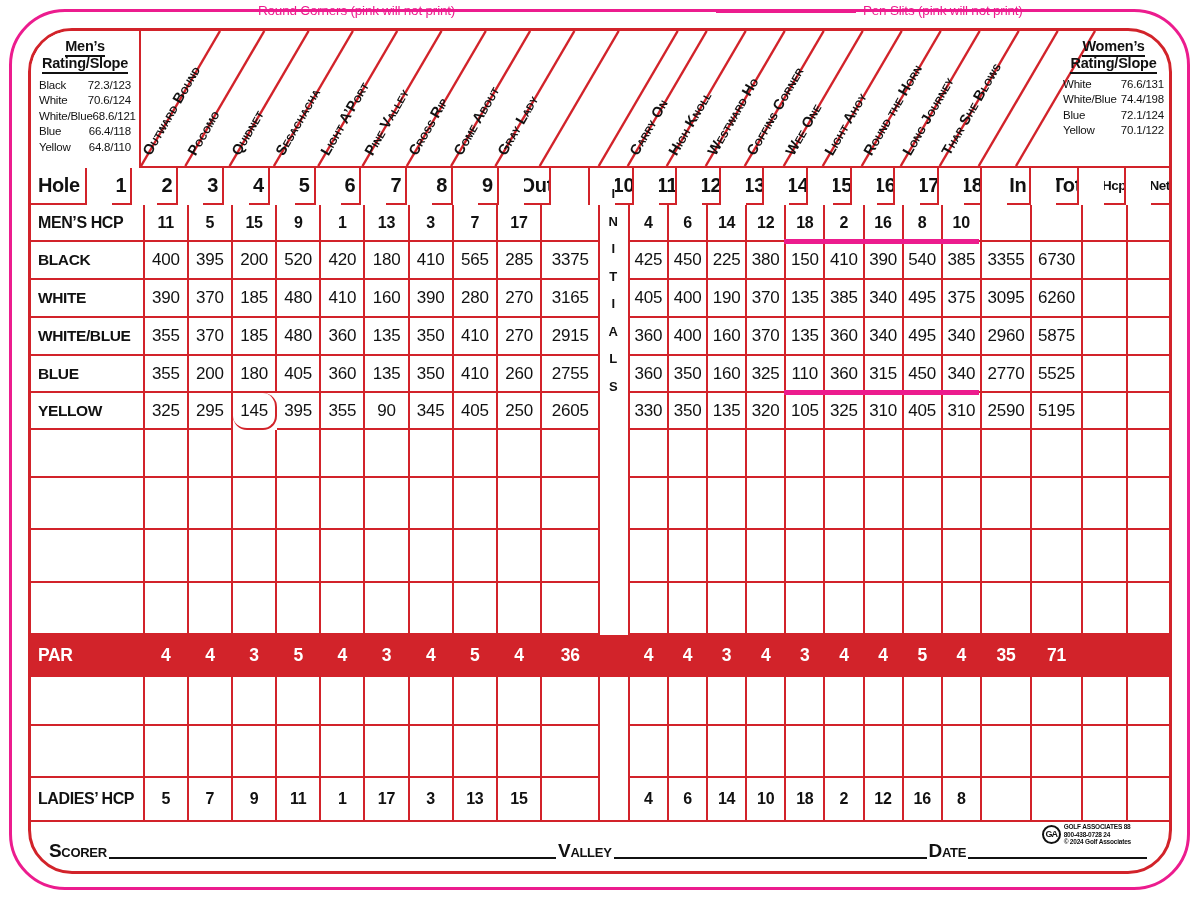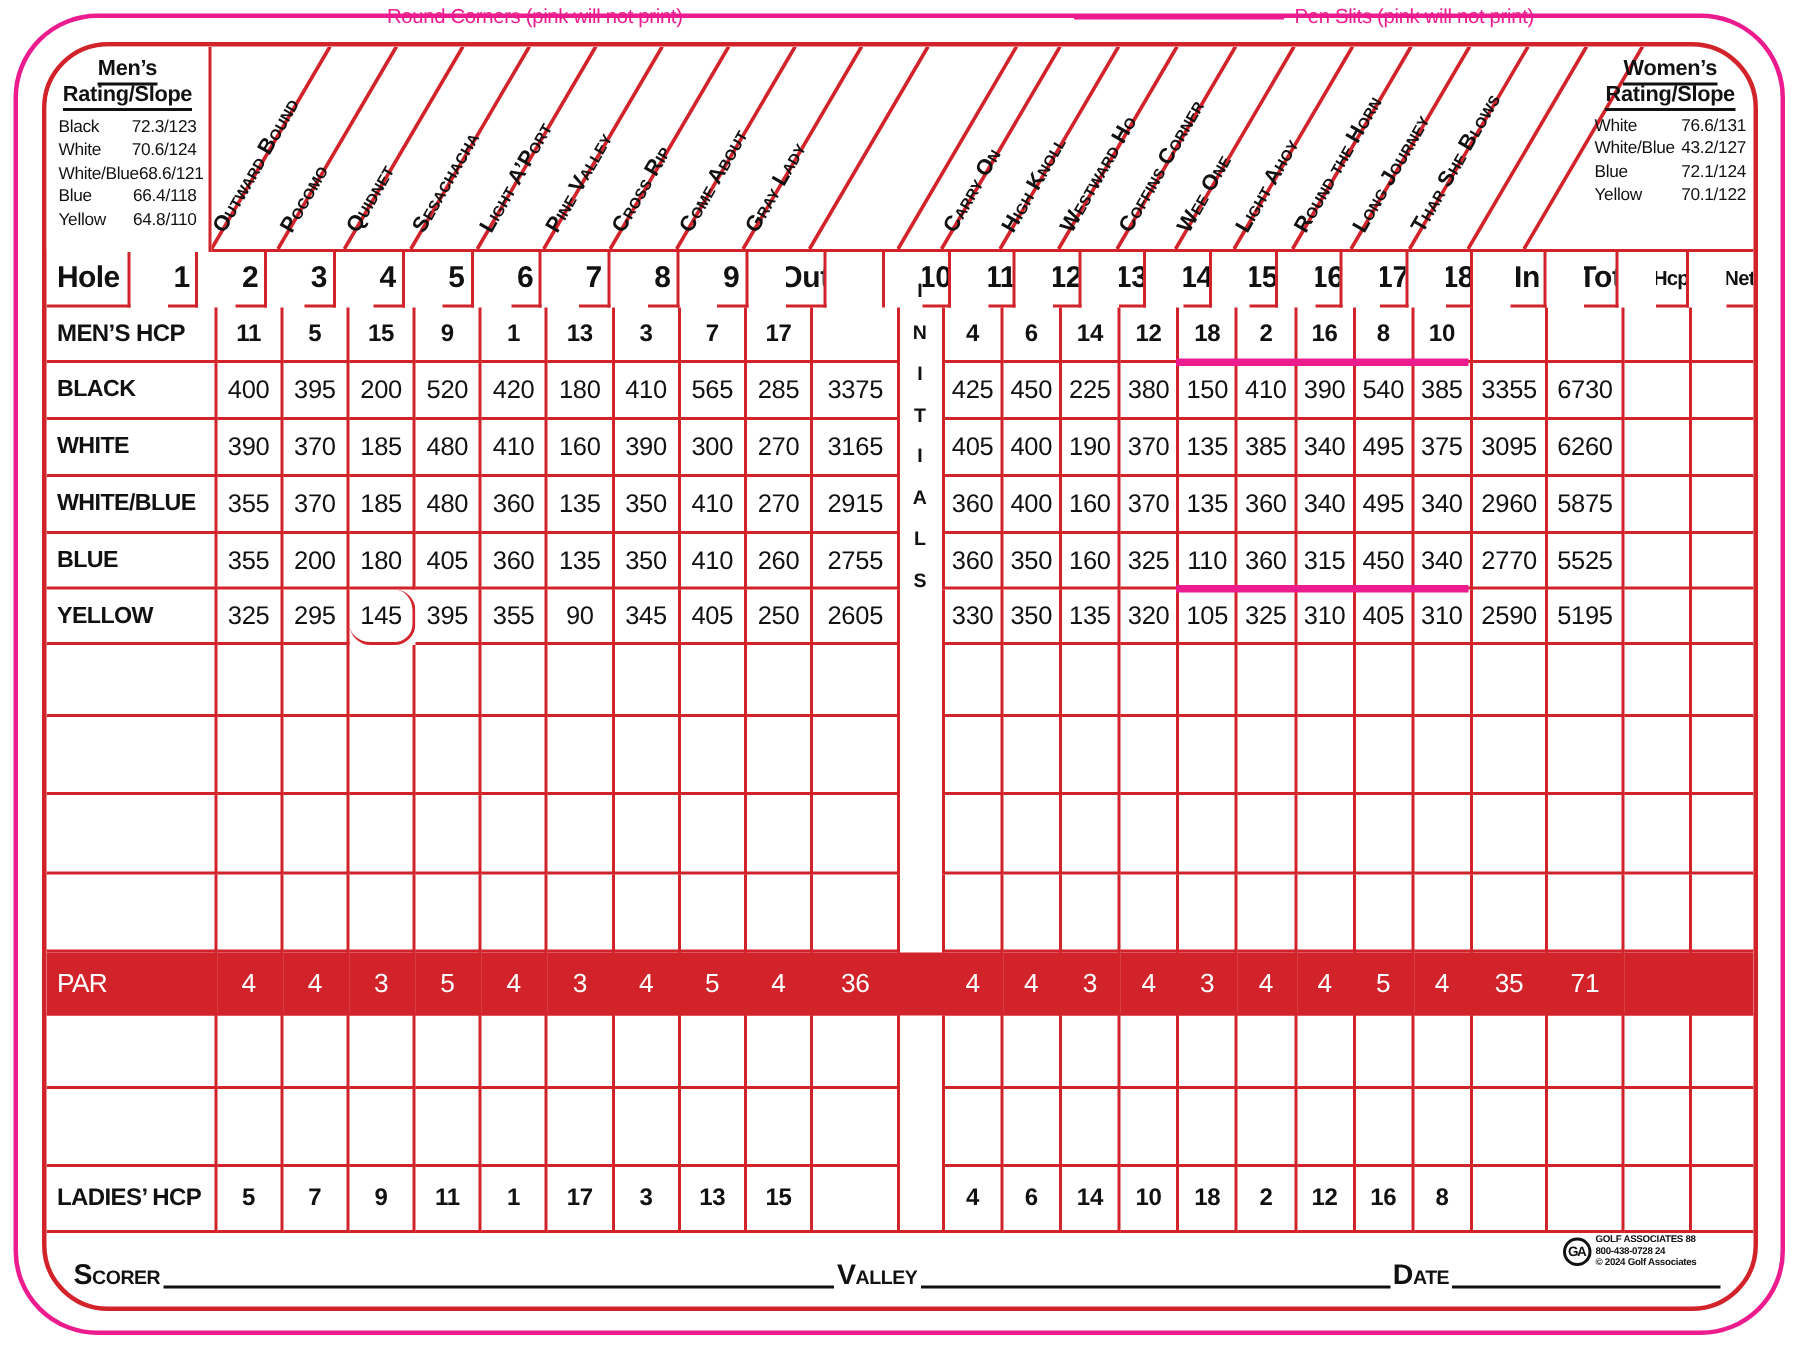--- a/index.html
+++ b/index.html
@@ -39,21 +39,21 @@
   .row { display:flex; }
   .cell { border-right:2px solid var(--red); border-bottom:2px solid var(--red); display:flex; align-items:center; justify-content:center; font-size:17px; overflow:hidden; }
   .cell:last-child { border-right:none; }
   .c-label { justify-content:flex-start; padding-left:7px; font-weight:700; font-size:15.5px; letter-spacing:-0.4px; }
   .c-init { border-bottom:none; }
   .c-init-last { border-bottom:2px solid var(--red); }
   .c-sm { font-size:13px; font-weight:700; letter-spacing:-0.5px; }
   .r-header .cell { font-weight:700; font-size:20px; }
   .r-header .c-sm { font-size:13.5px; }
   .r-hcp .cell { font-weight:700; font-size:16px; }
-  .r-par .cell { background:var(--red); color:#fff; border-bottom-color:var(--red); border-right-color:var(--red); font-weight:400; font-size:17.5px; }
+  .r-par .cell { background:var(--red); color:#fff; border-bottom-color:var(--red); border-right-color:var(--red); font-weight:700; font-size:17.5px; }
   .initialscol { position:absolute; display:flex; flex-direction:column; align-items:center; font-weight:700; font-size:13px; line-height:27.5px; z-index:4; }
   .slit { position:absolute; height:5px; background:var(--pink); z-index:5; }
 
   
   .sigband { flex:1; position:relative; display:flex; align-items:flex-end; padding:0 20px 9px 18px; }
   .siglabel { font-variant:small-caps; font-weight:700; font-size:19px; letter-spacing:-0.3px; }
   .sigline { border-bottom:2px solid var(--ink); height:4px; margin:0 2px 3px 2px; }
   #line-scorer { flex:40; } #line-attest { flex:28; } #line-date { flex:16; }
   .logo { position:absolute; right:38px; top:1px; display:flex; align-items:center; gap:3px; }
   .ga-circle { width:19px; height:19px; border:2px solid var(--ink); border-radius:50%; display:flex; align-items:center; justify-content:center; font-size:9px; font-weight:700; letter-spacing:-1px; flex:none; }
@@ -152,21 +152,21 @@
         <div><span class="u">Women’s</span></div>
         <div><span class="u">Rating/Slope</span></div>
       </div>
       <div class="rb-rows">
         <div class="rb-row">
             <span>White</span>
             <span>76.6/131</span>
           </div>
         <div class="rb-row">
             <span>White/Blue</span>
-            <span>43.2/127</span>
+            <span>74.4/198</span>
           </div>
         <div class="rb-row">
             <span>Blue</span>
             <span>72.1/124</span>
           </div>
         <div class="rb-row">
             <span>Yellow</span>
             <span>70.1/122</span>
           </div>
       </div>
@@ -257,21 +257,21 @@
       </div>
       <div class="row r-data" style="height: 38px;">
         <div class="cell c-label" style="flex: 110 0 0px;">WHITE</div>
         <div class="cell" style="flex: 44.3 0 0px;">390</div>
         <div class="cell" style="flex: 44.3 0 0px;">370</div>
         <div class="cell" style="flex: 44.3 0 0px;">185</div>
         <div class="cell" style="flex: 44.3 0 0px;">480</div>
         <div class="cell" style="flex: 44.3 0 0px;">410</div>
         <div class="cell" style="flex: 44.3 0 0px;">160</div>
         <div class="cell" style="flex: 44.3 0 0px;">390</div>
-        <div class="cell" style="flex: 44.3 0 0px;">300</div>
+        <div class="cell" style="flex: 44.3 0 0px;">280</div>
         <div class="cell" style="flex: 44.3 0 0px;">270</div>
         <div class="cell" style="flex: 59 0 0px;">3165</div>
         <div class="cell c-init" style="flex: 29 0 0px;"></div>
         <div class="cell" style="flex: 39 0 0px;">405</div>
         <div class="cell" style="flex: 39 0 0px;">400</div>
         <div class="cell" style="flex: 39 0 0px;">190</div>
         <div class="cell" style="flex: 39 0 0px;">370</div>
         <div class="cell" style="flex: 39 0 0px;">135</div>
         <div class="cell" style="flex: 39 0 0px;">385</div>
         <div class="cell" style="flex: 39 0 0px;">340</div>

